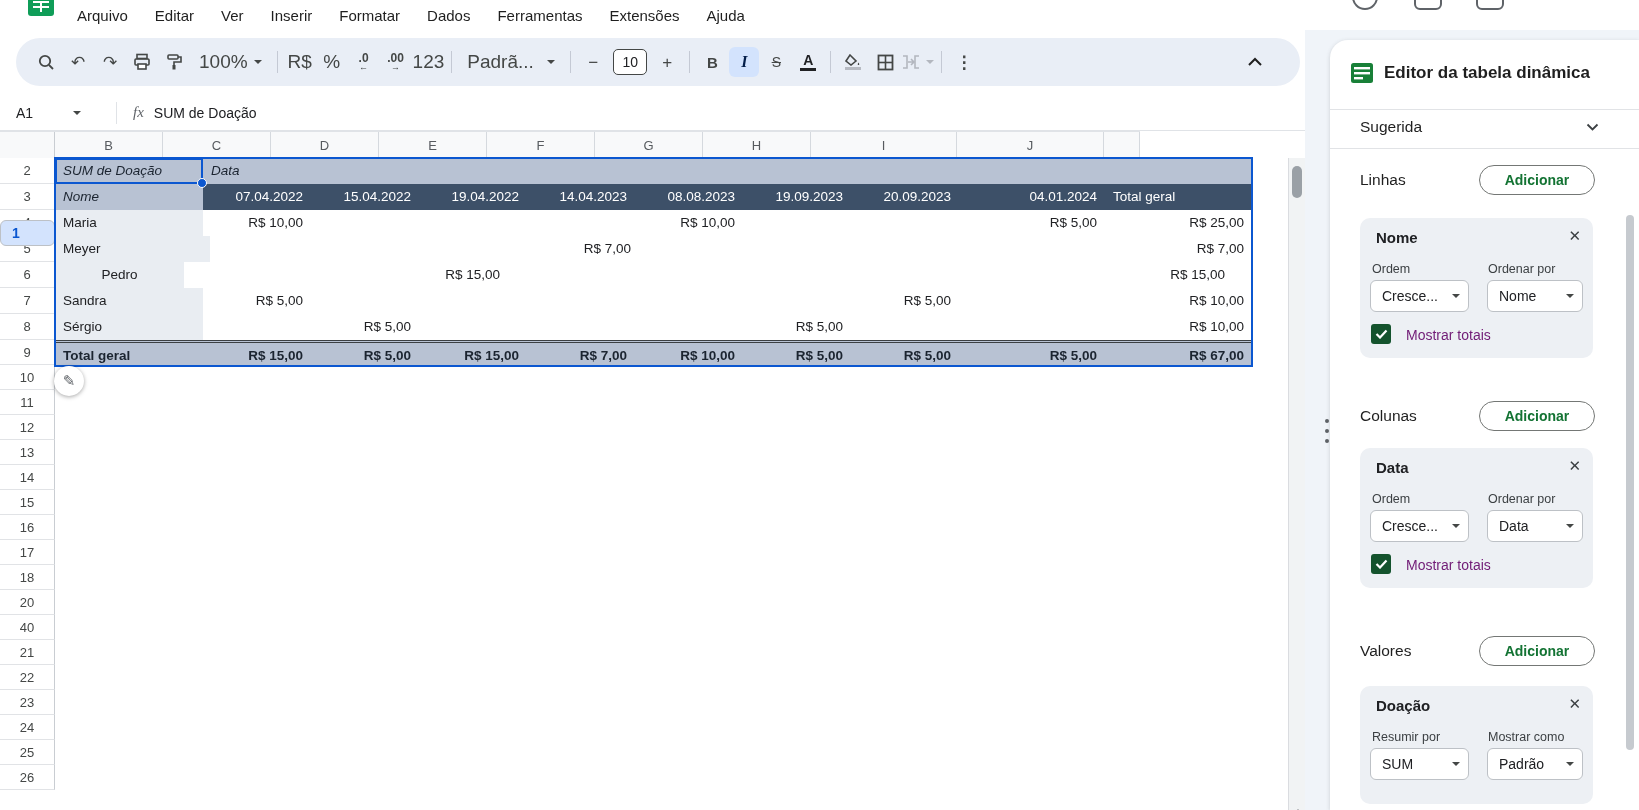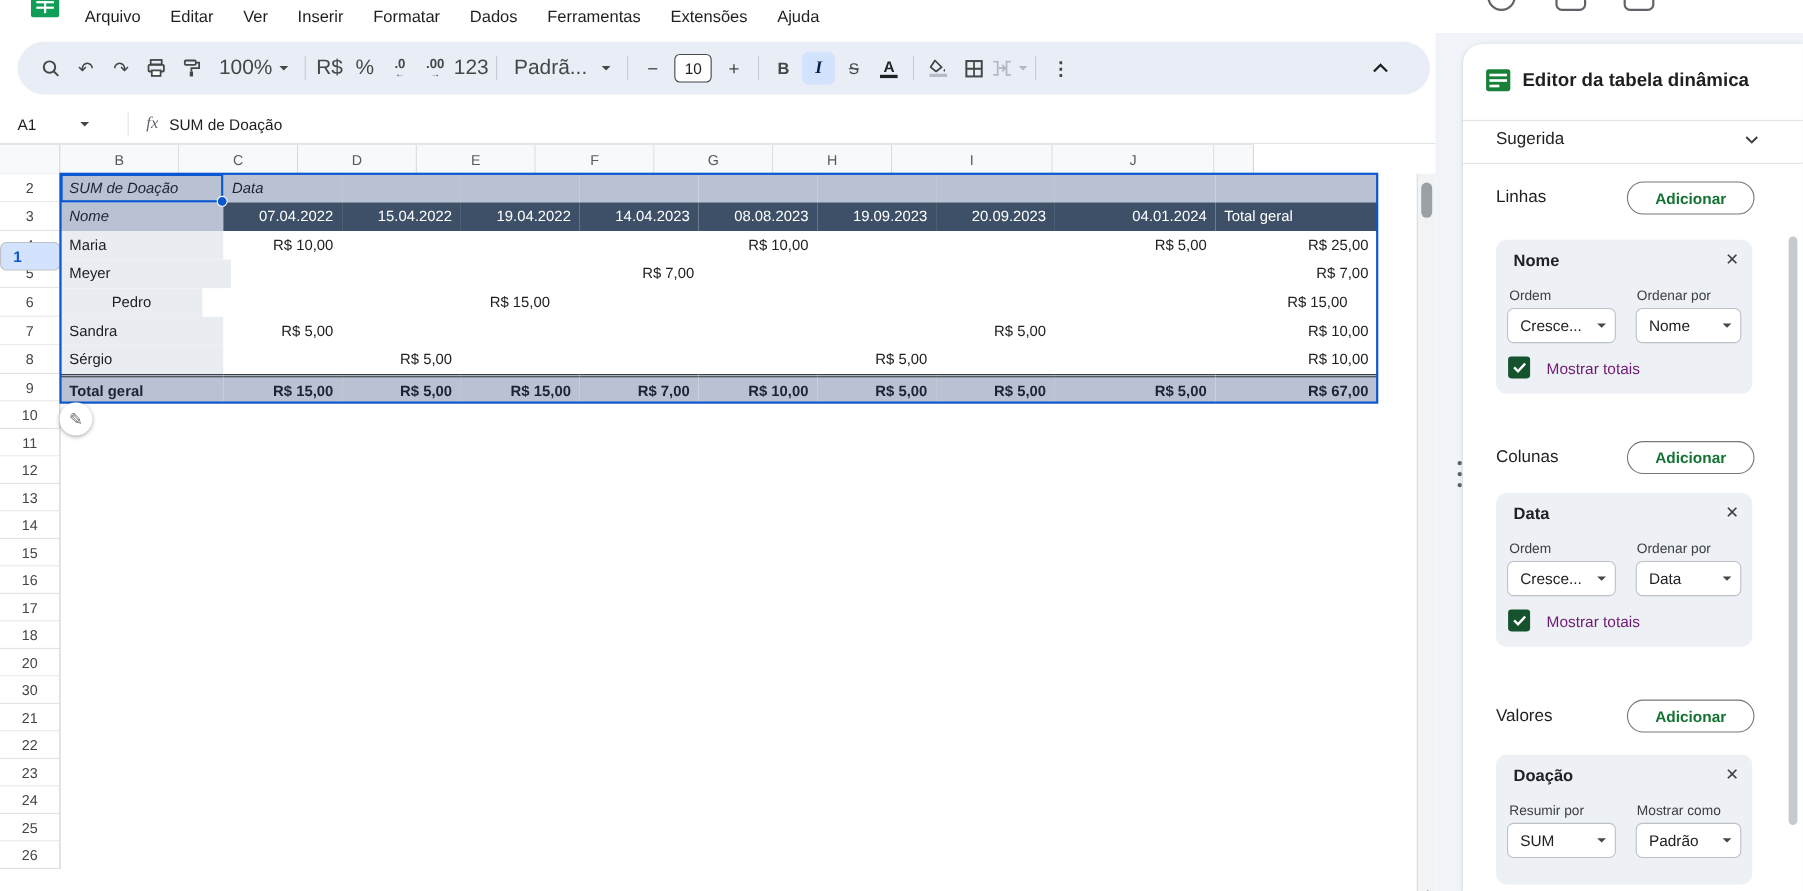--- a/index.html
+++ b/index.html
@@ -282,21 +282,21 @@
         <div class="rh" style="height: 25px;">10</div>
         <div class="rh" style="height: 25px;">11</div>
         <div class="rh" style="height: 25px;">12</div>
         <div class="rh" style="height: 25px;">13</div>
         <div class="rh" style="height: 25px;">14</div>
         <div class="rh" style="height: 25px;">15</div>
         <div class="rh" style="height: 25px;">16</div>
         <div class="rh" style="height: 25px;">17</div>
         <div class="rh" style="height: 25px;">18</div>
         <div class="rh" style="height: 25px;">20</div>
-        <div class="rh" style="height: 25px;">30</div>
+        <div class="rh" style="height: 25px;">40</div>
         <div class="rh" style="height: 25px;">21</div>
         <div class="rh" style="height: 25px;">22</div>
         <div class="rh" style="height: 25px;">23</div>
         <div class="rh" style="height: 25px;">24</div>
         <div class="rh" style="height: 25px;">25</div>
         <div class="rh" style="height: 25px;">26</div>
       </div>
     <div class="pivot" id="pivot">
         <div class="prow">
           <div class="pcell c-steel ital tl" style="width: 148px;">SUM de Doação</div>

